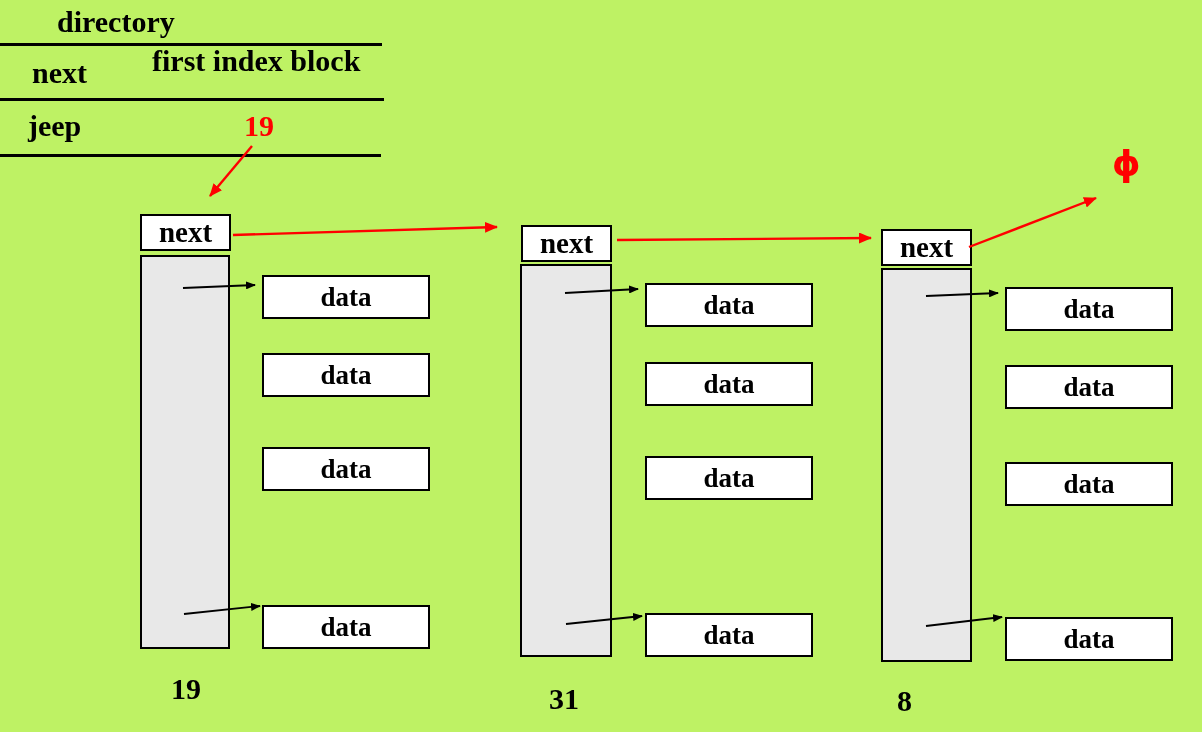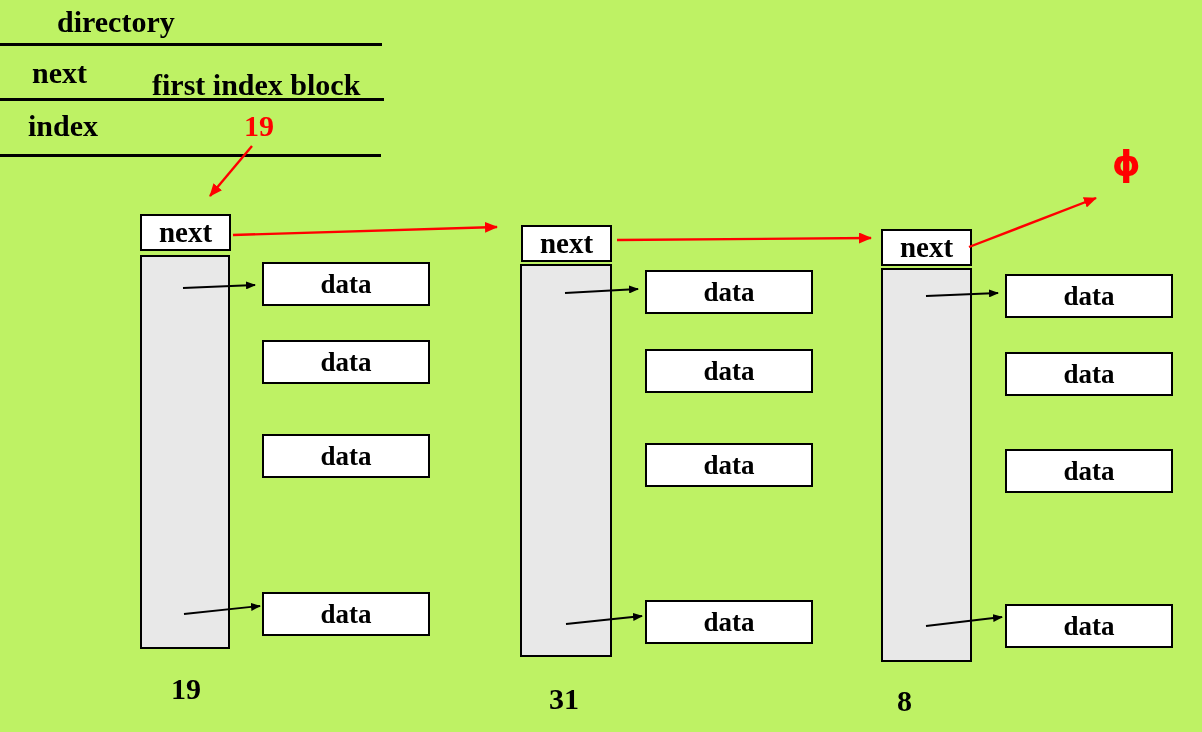--- a/index.html
+++ b/index.html
@@ -15,43 +15,43 @@
   .abs{position:absolute;}
   .txt{font-weight:bold;font-size:30px;line-height:1.05;white-space:nowrap;}
   .red{color:var(--accent_red);}
   .hline{position:absolute;height:3px;background:var(--line_black);}
   .box{
     position:absolute;border:2.5px solid var(--line_black);background:#fff;
     display:flex;align-items:center;justify-content:center;
     font-weight:bold;box-sizing:content-box;
   }
   .next-box{width:87px;height:33px;font-size:29px;}
-  .data-box{width:164px;height:40px;font-size:27px;}
+  .data-box{width:164px;height:40px;font-size:27px;margin-top:13px;}
   .gray-block{position:absolute;border:2.5px solid var(--line_black);background:var(--block_fill);box-sizing:content-box;}
   .blk-num{position:absolute;font-weight:bold;font-size:30px;}
   #phi{position:absolute;left:1112px;top:146px;font-family:"DejaVu Sans",sans-serif;
        font-weight:bold;font-size:36px;color:var(--accent_red);line-height:1;}
   svg#arrows{position:absolute;left:0;top:0;pointer-events:none;}
   .al{stroke:var(--line_black);stroke-width:1.8px;}
   .rl{stroke:var(--accent_red);stroke-width:2.4px;}
   .mk-black{fill:var(--line_black);}
   .mk-red{fill:var(--accent_red);}
 </style>
 </head>
 <body>
 
 <div id="canvas">
 
   <div class="abs" style="left:0;top:0;width:390px;height:160px;">
     <div class="abs txt" style="left:57px;top:6px;">directory</div>
     <div class="hline" style="left:0;top:43px;width:382px;"></div>
     <div class="abs txt" style="left:32px;top:57px;">next</div>
-    <div class="abs txt" style="left:152px;top:69px;">first index block</div>
+    <div class="abs txt" style="left:152px;top:45px;">first index block</div>
     <div class="hline" style="left:0;top:98px;width:384px;"></div>
-    <div class="abs txt" style="left:28px;top:110px;">index</div>
+    <div class="abs txt" style="left:28px;top:110px;">jeep</div>
     <div class="abs txt red" style="left:244px;top:110px;">19</div>
     <div class="hline" style="left:0;top:154px;width:381px;"></div>
   </div>
 
   <div>
     <div class="box next-box" style="left:140px;top:214px;">
       <span>next</span>
     </div>
     <div class="gray-block" style="left:140px;top:255px;width:86px;height:390px;"></div>
     <div class="blk-num" style="left:171px;top:672px;">19</div>

